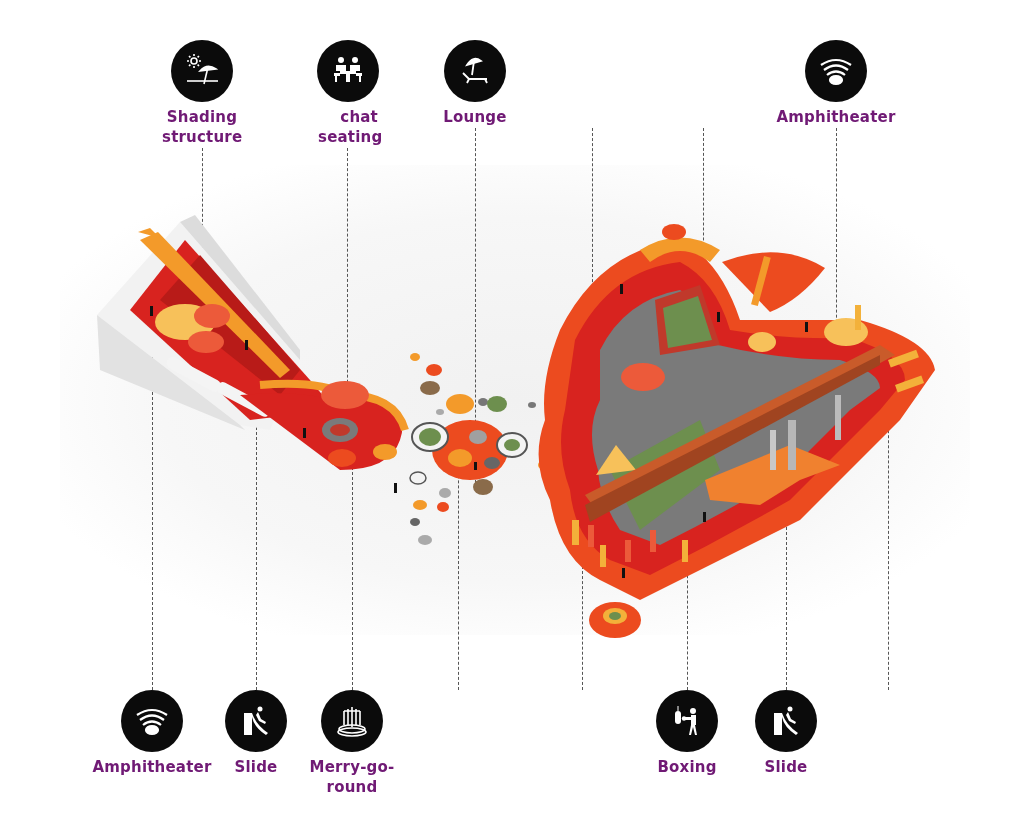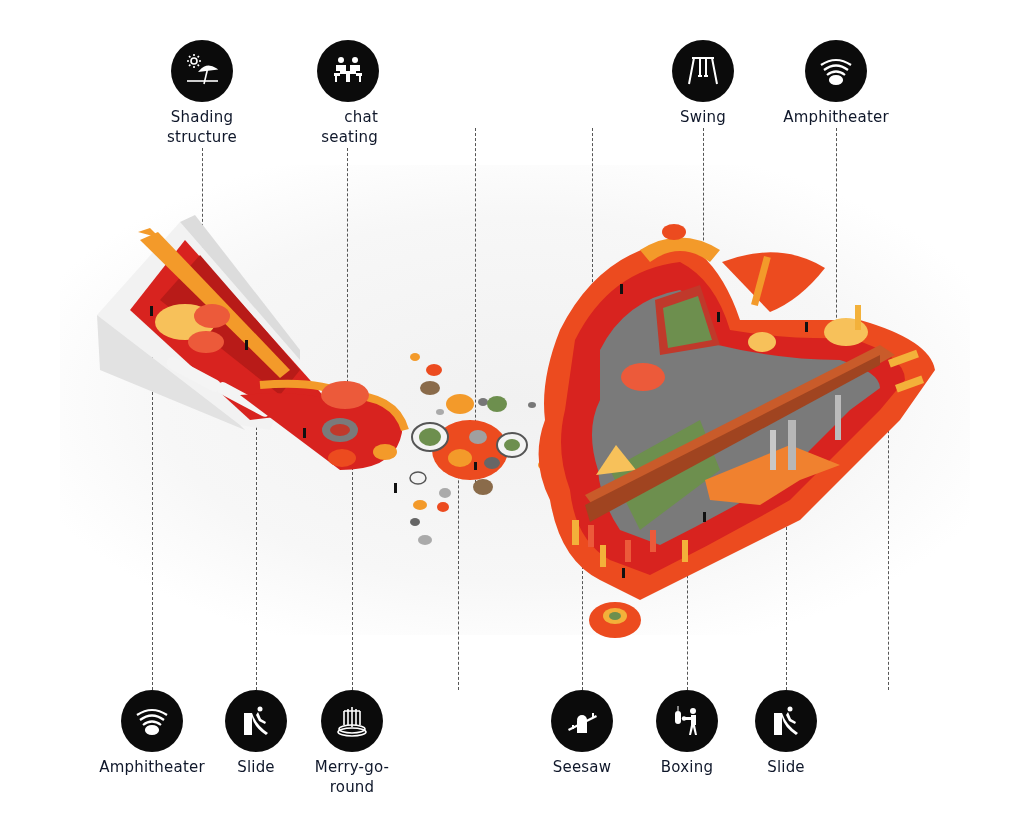--- a/index.html
+++ b/index.html
@@ -2,21 +2,21 @@
 <html><head>
 <meta charset="utf-8">
 <style>
   html, body { margin: 0; padding: 0; background: #ffffff; }
   body { width: 1024px; height: 819px; position: relative; overflow: hidden; font-family: "DejaVu Sans", "Liberation Sans", sans-serif; }
   .stage { position: absolute; left: 0; top: 0; width: 1024px; height: 819px; }
   .bg-shade { position: absolute; left: 60px; top: 165px; width: 910px; height: 470px; background: radial-gradient(ellipse at 50% 50%, #f1f1f1 0%, #f7f7f7 55%, #ffffff 80%); }
   .callout { position: absolute; width: 140px; text-align: center; }
   .callout .disc { width: 62px; height: 62px; border-radius: 50%; background: #0b0b0b; margin: 0 auto; position: relative; display: flex; align-items: center; justify-content: center; }
   .callout .disc svg { width: 40px; height: 40px; }
-  .callout .label { font-weight: normal; font-size: 15px; line-height: 20px; color: #0f172a; margin-top: 5px; letter-spacing: 0.2px; }
+  .callout .label { font-weight: bold; font-size: 15px; line-height: 20px; color: #701a75; margin-top: 5px; letter-spacing: 0.2px; }
   .leader { position: absolute; width: 0; border-left: 1.4px dashed #555; }
   svg.illus { position: absolute; left: 0; top: 0; }
 </style>
 </head>
 <body>
 
 <div class="stage">
   <div class="bg-shade"></div>
 
   <div class="leader" style="left:202px; top:148px; height:170px;"></div>
@@ -166,33 +166,33 @@
           <circle cx="27" cy="9" r="3"></circle>
         <path d="M8 14h10v6H8z M22 14h10v6H22z"></path>
         <rect x="12" y="20" width="16" height="3"></rect>
         <path d="M18 23h4v8h-4z"></path>
         <path d="M6 22h6v3H9v6H7v-6H6z M28 22h6v3h-1v6h-2v-6h-3z"></path>
       </svg>
     </div>
     <div class="label" style="width:60px; margin-left:40px;">chat seating</div>
   </div>
 
-
-
-  <div class="callout" style="left:633px; top:40px;">
-    <div class="disc">
-      <svg viewBox="0 0 40 40" fill="none" stroke="#fff" stroke-width="2">
-        <path d="M9 7h22"></path>
-        <path d="M11 7L6 33M29 7l5 26"></path>
-        <path d="M17 7v18M23 7v18"></path>
-        <path d="M15 25h4M21 25h4"></path>
-      </svg>
-    </div>
-    <div class="label">Swing</div>
-  </div>
+  <div class="callout" style="left:405px; top:40px;">
+    <div class="disc">
+      <svg viewBox="0 0 40 40" fill="none" stroke="#fff" stroke-width="1.8">
+        <path d="M12 14 Q18 4 26 10 Z" fill="#fff"></path>
+        <path d="M19 10 L17 24"></path>
+        <path d="M8 22 L14 28 H32"></path>
+        <path d="M14 28 L12 32 M30 28 L32 32"></path>
+      </svg>
+    </div>
+    <div class="label">Lounge</div>
+  </div>
+
+
 
   <div class="callout" style="left:766px; top:40px;">
     <div class="disc">
       <svg viewBox="0 0 40 40" fill="none" stroke="#fff" stroke-width="2.2">
         <path d="M5 14 Q20 4 35 14"></path>
         <path d="M8 19 Q20 10 32 19"></path>
         <path d="M11 24 Q20 17 29 24"></path>
         <ellipse cx="20" cy="29" rx="6" ry="4" fill="#fff"></ellipse>
       </svg>
     </div>
@@ -231,32 +231,20 @@
         <path d="M16 8v16M24 8v16"></path>
         <ellipse cx="20" cy="28" rx="13" ry="4"></ellipse>
         <ellipse cx="20" cy="31" rx="14" ry="4"></ellipse>
       </svg>
     </div>
     <div class="label" style="margin-bottom:-5px;">Merry-go-</div>
     <div class="label">round</div>
   </div>
 
 
-  <div class="callout" style="left:512px; top:690px;">
-    <div class="disc">
-      <svg viewBox="0 0 40 40" fill="#fff">
-        <path d="M6 28 L34 14 L35 16 L7 30 Z"></path>
-        <path d="M15 20h10v12H15z"></path>
-        <circle cx="20" cy="19" r="5"></circle>
-        <rect x="10" y="24" width="2" height="4"></rect>
-        <rect x="30" y="12" width="2" height="4"></rect>
-      </svg>
-    </div>
-    <div class="label">Seesaw</div>
-  </div>
 
   <div class="callout" style="left:617px; top:690px;">
     <div class="disc">
       <svg viewBox="0 0 40 40" fill="#fff">
         <rect x="8" y="10" width="6" height="13" rx="3"></rect>
         <rect x="10.5" y="5" width="1" height="5"></rect>
         <circle cx="26" cy="10" r="3"></circle>
         <path d="M24 14h5v10h-5z"></path>
         <path d="M24 24l-2 10h2l2-8 2 8h2l-2-10z"></path>
         <path d="M24 16h-6v3h6z"></path>

